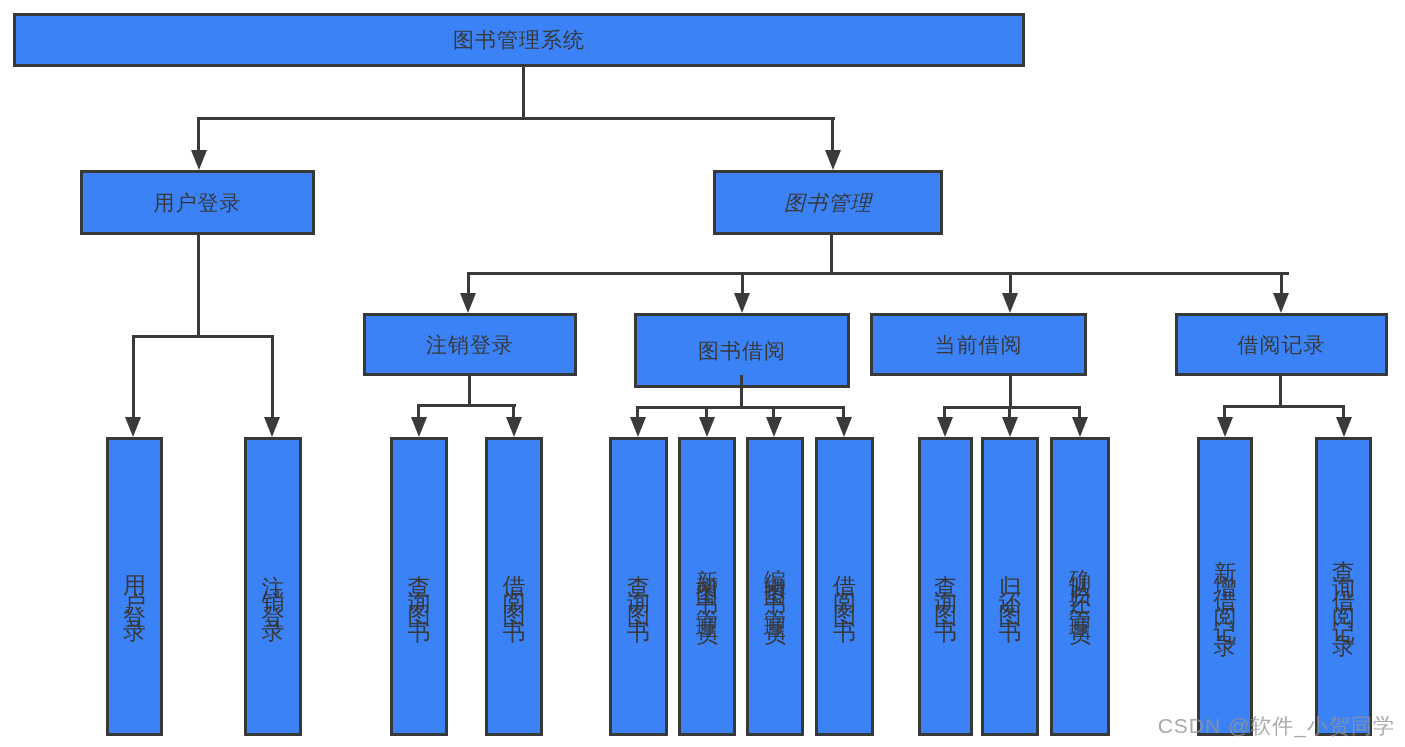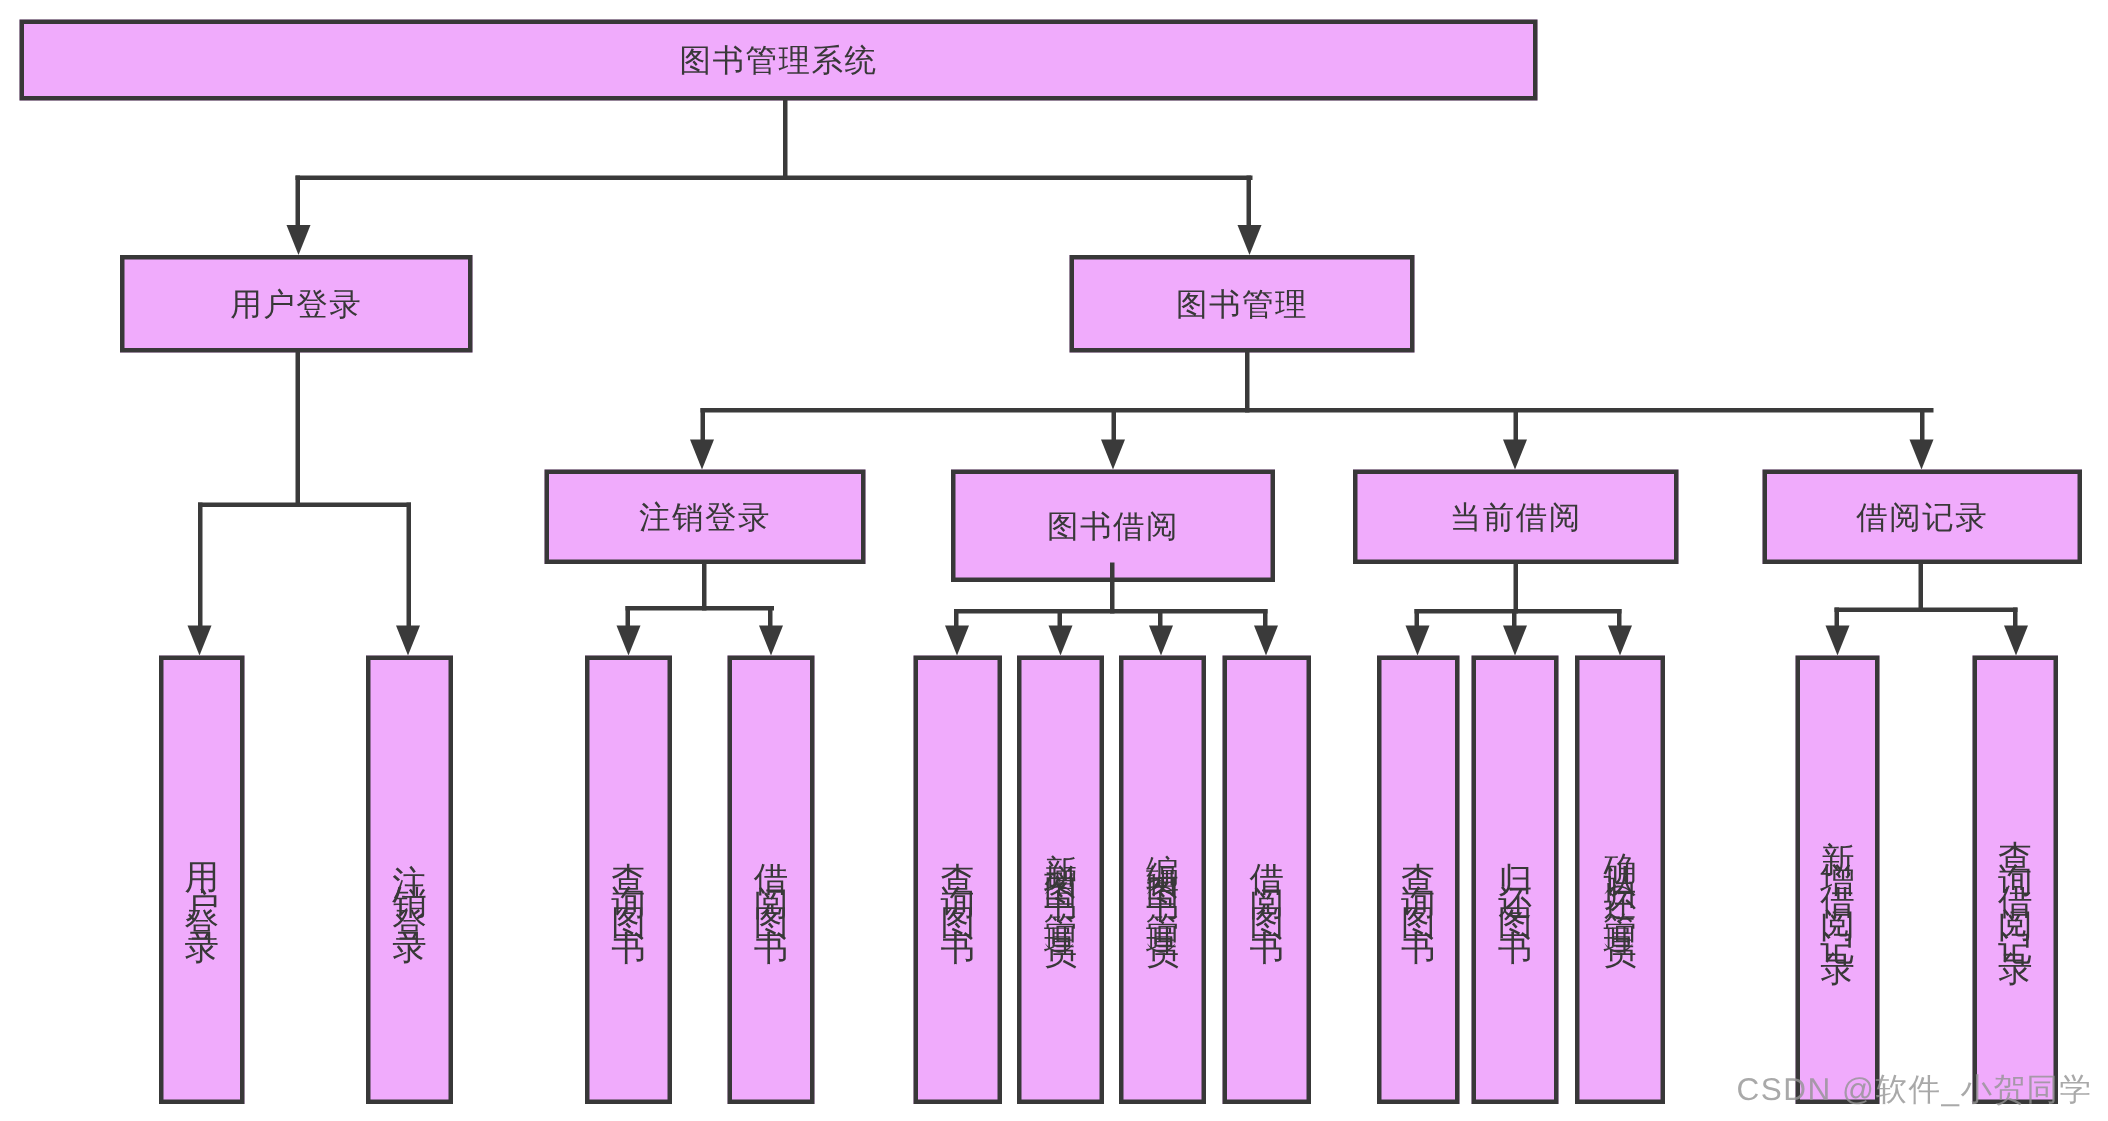--- a/index.html
+++ b/index.html
@@ -6,21 +6,21 @@
   #stage{
     position:relative;
     width:1405px;height:747px;
     background:#ffffff;
     font-family:"Liberation Sans", sans-serif;
     overflow:hidden;
   }
   .node{
     position:absolute;
     box-sizing:border-box;
-    background:#f0abfc;
+    background:#3b82f6;
     border:3px solid #383838;
     display:flex;
     align-items:center;
     justify-content:center;
     color:#383838;
     font-size:21px;
     letter-spacing:1px;
   }
   .leaf .vtext{
     writing-mode:vertical-lr;
@@ -66,21 +66,21 @@
   <div class="vl" style="left:522px;top:66px;height:54px;"></div>
   <div class="hl" style="left:197px;top:117px;width:638px;"></div>
   <div class="vl" style="left:197px;top:117px;height:35px;"></div>
   <div class="arrow" style="left:191px;top:150px;"></div>
   <div class="vl" style="left:831px;top:117px;height:35px;"></div>
   <div class="arrow" style="left:825px;top:150px;"></div>
 
   <div class="node" style="left:80px;top:170px;width:235px;height:65px;">
     <span>用户登录</span>
   </div>
-  <div class="node" style="left:713px;top:170px;width:230px;height:65px;">
+  <div class="node" style="left:713px;top:170px;width:230px;height:65px;font-style:italic;">
     <span>图书管理</span>
   </div>
 
   <div class="vl" style="left:197px;top:234px;height:104px;"></div>
   <div class="hl" style="left:132px;top:335px;width:142px;"></div>
   <div class="vl" style="left:132px;top:335px;height:84px;"></div>
   <div class="arrow" style="left:125px;top:417px;"></div>
   <div class="vl" style="left:271px;top:335px;height:84px;"></div>
   <div class="arrow" style="left:264px;top:417px;"></div>
 
@@ -94,21 +94,21 @@
   <div class="arrow" style="left:1002px;top:293px;"></div>
   <div class="vl" style="left:1280px;top:272px;height:24px;"></div>
   <div class="arrow" style="left:1273px;top:293px;"></div>
 
   <div class="node" style="left:363px;top:313px;width:214px;height:63px;">
     <span>注销登录</span>
   </div>
   <div class="node" style="left:634px;top:313px;width:216px;height:75px;">
     <span>图书借阅</span>
   </div>
-  <div class="node" style="left:902px;top:313px;width:217px;height:63px;">
+  <div class="node" style="left:870px;top:313px;width:217px;height:63px;">
     <span>当前借阅</span>
   </div>
   <div class="node" style="left:1175px;top:313px;width:213px;height:63px;">
     <span>借阅记录</span>
   </div>
 
   <div class="vl" style="left:468px;top:375px;height:32px;"></div>
   <div class="hl" style="left:417px;top:404px;width:99px;"></div>
   <div class="vl" style="left:417px;top:404px;height:15px;"></div>
   <div class="arrow" style="left:411px;top:417px;"></div>

